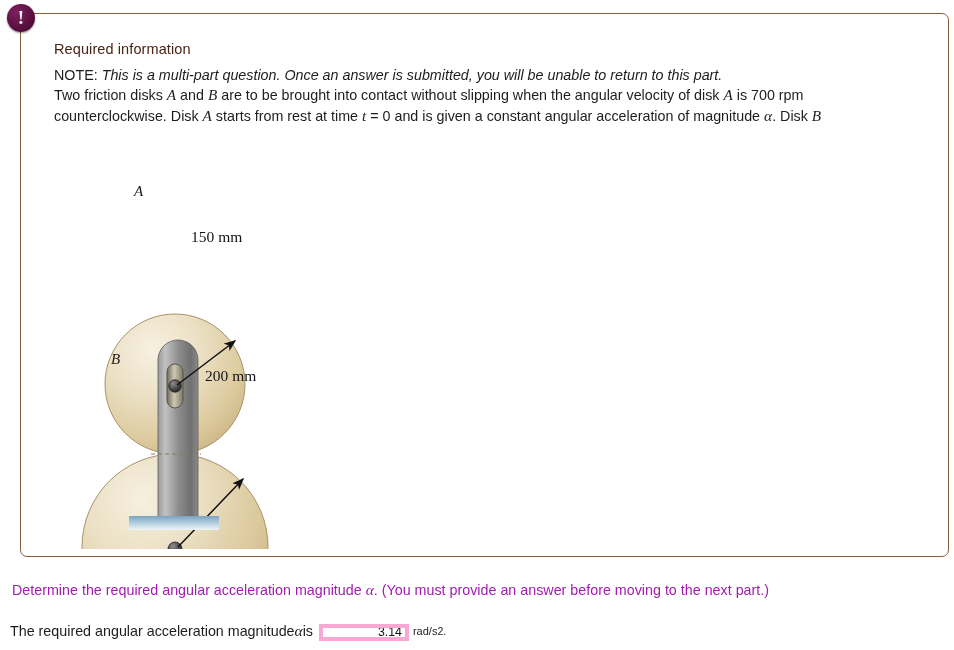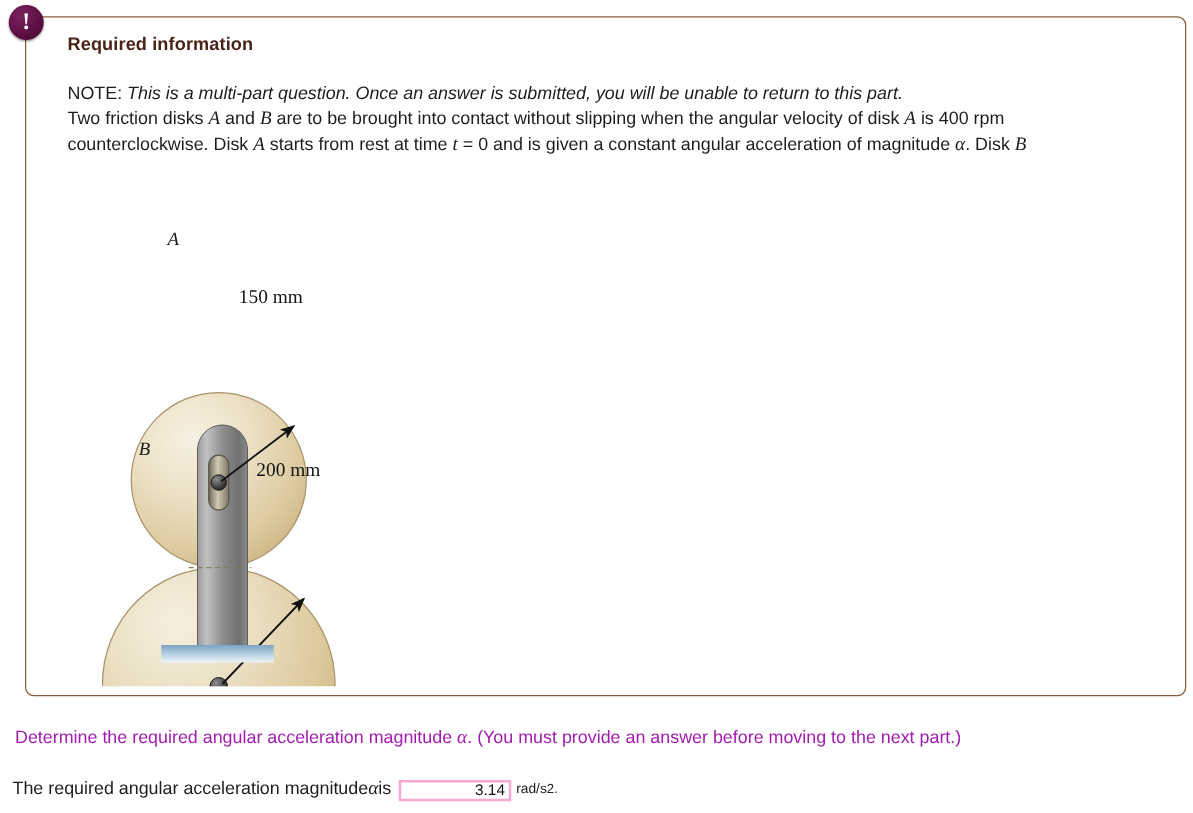--- a/index.html
+++ b/index.html
@@ -49,23 +49,23 @@
     height: 544px;
     border: 1px solid #8a5c3a;
     border-radius: 7px;
     box-sizing: border-box;
     background: #ffffff;
   }
 
   .panel-heading {
     position: absolute;
     left: 33px;
-    top: 14px;
+    top: 27px;
     font-size: 14.5px;
-    font-weight: bold;
+    font-weight: normal;
     color: #4a2317;
     letter-spacing: .1px;
   }
 
   .note-block {
     position: absolute;
     left: 33px;
     top: 52px;
     width: 866px;
     font-size: 14.3px;
@@ -116,21 +116,21 @@
   }
   .alpha-inline {
     font-style: italic;
     font-family: "Liberation Serif", serif;
     font-size: 15.4px;
   }
   #answer-input {
     width: 90px;
     height: 17px;
     margin: 0 4px 0 6px;
-    border: 2px solid #f9a8d4;
+    border: 4px solid #f9a8d4;
     border-radius: 0;
     font-family: "Liberation Sans", sans-serif;
     font-size: 12.3px;
     text-align: right;
     padding: 0 3px;
     box-sizing: border-box;
     background: #ffffff;
     color: #111;
     position: relative;
     top: 1px;
@@ -148,21 +148,21 @@
 <div id="required-panel">
 
   <div class="panel-heading">Required information</div>
 
   <div class="note-block">
     <div>
       <span class="lbl-note">NOTE:</span>
       <span class="ital">This is a multi-part question. Once an answer is submitted, you will be unable to return to this part.</span>
     </div>
     <div>
-      <span>Two friction disks </span><span class="var">A</span><span> and </span><span class="var">B</span><span> are to be brought into contact without slipping when the angular velocity of disk </span><span class="var">A</span><span> is 400 rpm</span>
+      <span>Two friction disks </span><span class="var">A</span><span> and </span><span class="var">B</span><span> are to be brought into contact without slipping when the angular velocity of disk </span><span class="var">A</span><span> is 700 rpm</span>
     </div>
     <div>
       <span>counterclockwise. Disk </span><span class="var">A</span><span> starts from rest at time </span><span class="var">t</span><span> = 0 and is given a constant angular acceleration of magnitude </span><span class="alpha">α</span><span>. Disk </span><span class="var">B</span>
     </div>
   </div>
 
   <div id="figure">
     <svg width="260" height="385" viewBox="0 0 260 385">
       <defs>
         <radialGradient id="diskGradA" cx="34%" cy="26%" r="86%">

